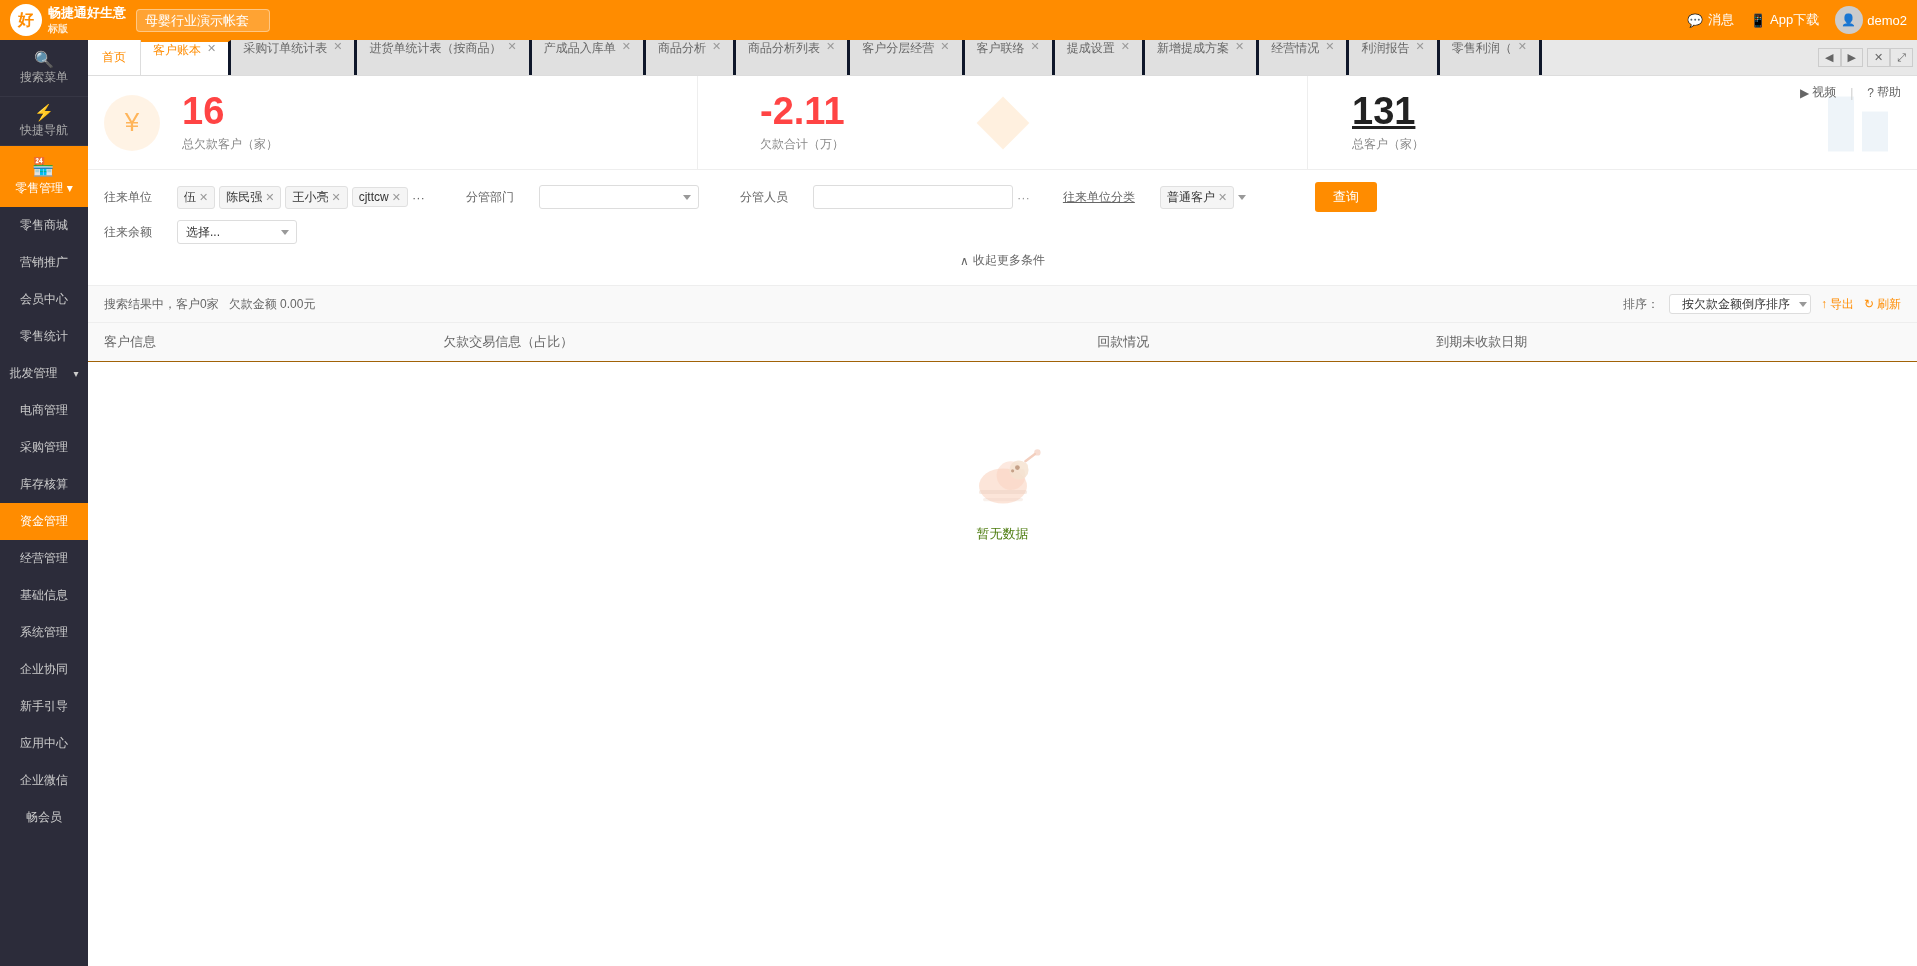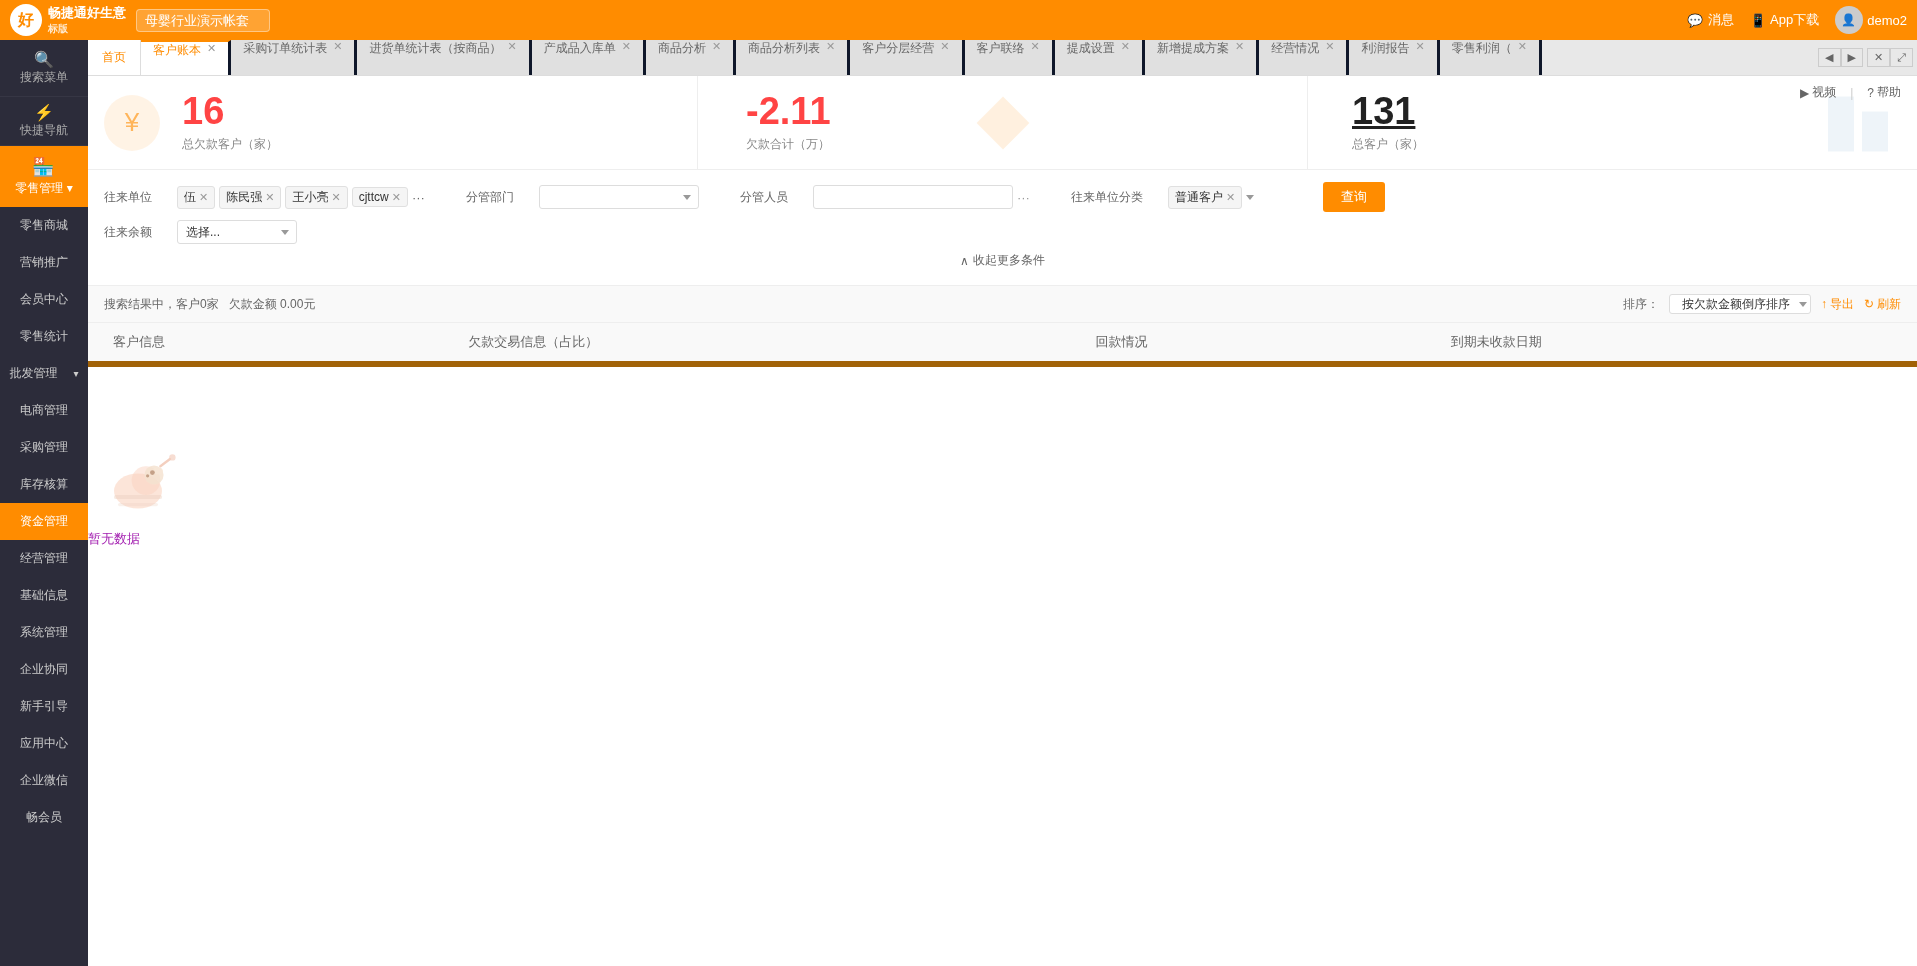--- a/index.html
+++ b/index.html
@@ -66,24 +66,24 @@
 
     
     .result-bar { display: flex; align-items: center; justify-content: space-between; padding: 8px 16px; background: #f9f9f9; border-bottom: 1px solid #eee; font-size: 12px; color: #666; }
     .result-bar-left { display: flex; align-items: flex-end; gap: 10px; }
     .result-bar-right { display: flex; align-items: center; gap: 10px; }
     .sort-select { border: 1px solid #ddd; border-radius: 3px; padding: 2px 20px 2px 12px; font-size: 12px; background: white; cursor: pointer; appearance: none; color: #333; }
     .action-link { color: #ff8c00; cursor: pointer; display: flex; align-items: center; gap: 3px; }
 
     
     .data-table { width: 100%; border-collapse: collapse; font-size: 13px; }
-    .data-table th { padding: 10px 25px; text-align: left; font-weight: normal; color: #666; background: #f9f9f9; border-bottom: 6px solid #a16207; }
-
-    
-    .empty-state { display: flex; flex-direction: column; justify-content: center; padding: 80px 0; color: #a21caf; font-size: 13px; }
+    .data-table th { padding: 10px 16px; text-align: left; font-weight: normal; color: #666; background: #f9f9f9; border-bottom: 1px solid #a16207; }
+
+    
+    .empty-state { display: flex; flex-direction: column; align-items: center; justify-content: center; padding: 80px 0; color: #4d7c0f; font-size: 13px; }
     .empty-icon-svg { width: 100px; height: 80px; opacity: 0.5; }
 
     
     ::-webkit-scrollbar { width: 6px; height: 6px; }
     ::-webkit-scrollbar-track { background: #f1f1f1; }
     ::-webkit-scrollbar-thumb { background: #ccc; border-radius: 3px; }
 
     .chevron { display: inline-block; width: 0; height: 0; border-left: 4px solid transparent; border-right: 4px solid transparent; border-top: 5px solid #999; vertical-align: middle; margin-left: 4px; }
   </style>
 </head>
@@ -284,21 +284,21 @@
                 <div class="stat-label">总欠款客户（家）</div>
               </div>
             </div>
 
             <div class="stat-item">
               <div style="position:absolute;left:50%;transform:translateX(-50%);top:50%;transform:translateY(-50%) translateX(-50%);width:56px;height:56px;display:flex;align-items:center;justify-content:center;opacity:0.12;">
                 <svg width="70" height="70" viewBox="0 0 70 70">
                     <polygon points="35,2 68,35 35,68 2,35" fill="#ff8c00"></polygon>
                   </svg>
               </div>
-              <div style="margin-left:24px;">
+              <div style="margin-left:38px;">
                 <div class="stat-value" style="color:#ff4444;font-size:38px;font-weight:bold;">-2.11</div>
                 <div class="stat-label">欠款合计（万）</div>
               </div>
             </div>
 
             <div class="stat-item">
               <div style="position:absolute;right:24px;top:50%;transform:translateY(-50%);opacity:0.1;">
                 <svg width="70" height="70" viewBox="0 0 70 70" fill="#6699cc">
                   <rect x="5" y="10" width="26" height="55"></rect>
                   <rect x="39" y="25" width="26" height="40"></rect>
@@ -350,21 +350,21 @@
             </div>
 
             <span class="filter-label" style="margin-left:16px;">分管人员</span>
             <div style="position:relative;display:flex;align-items:center;">
               <select class="filter-select" style="min-width:200px;">
                 <option value=""></option>
               </select>
               <span style="margin-left:4px;color:#999;cursor:pointer;">···</span>
             </div>
 
-            <span class="filter-label" style="margin-left:16px;">往来单位分类</span>
+            <span class="filter-label" style="margin-left:8px;text-decoration:underline;">往来单位分类</span>
             <div style="position:relative;display:flex;align-items:center;">
               <div class="filter-tag-group">
                 <div class="filter-tag">
                   <span>普通客户</span>
                   <span class="tag-close">✕</span>
                 </div>
               </div>
               <span class="chevron" style="margin-left:4px;"></span>
             </div>
 

